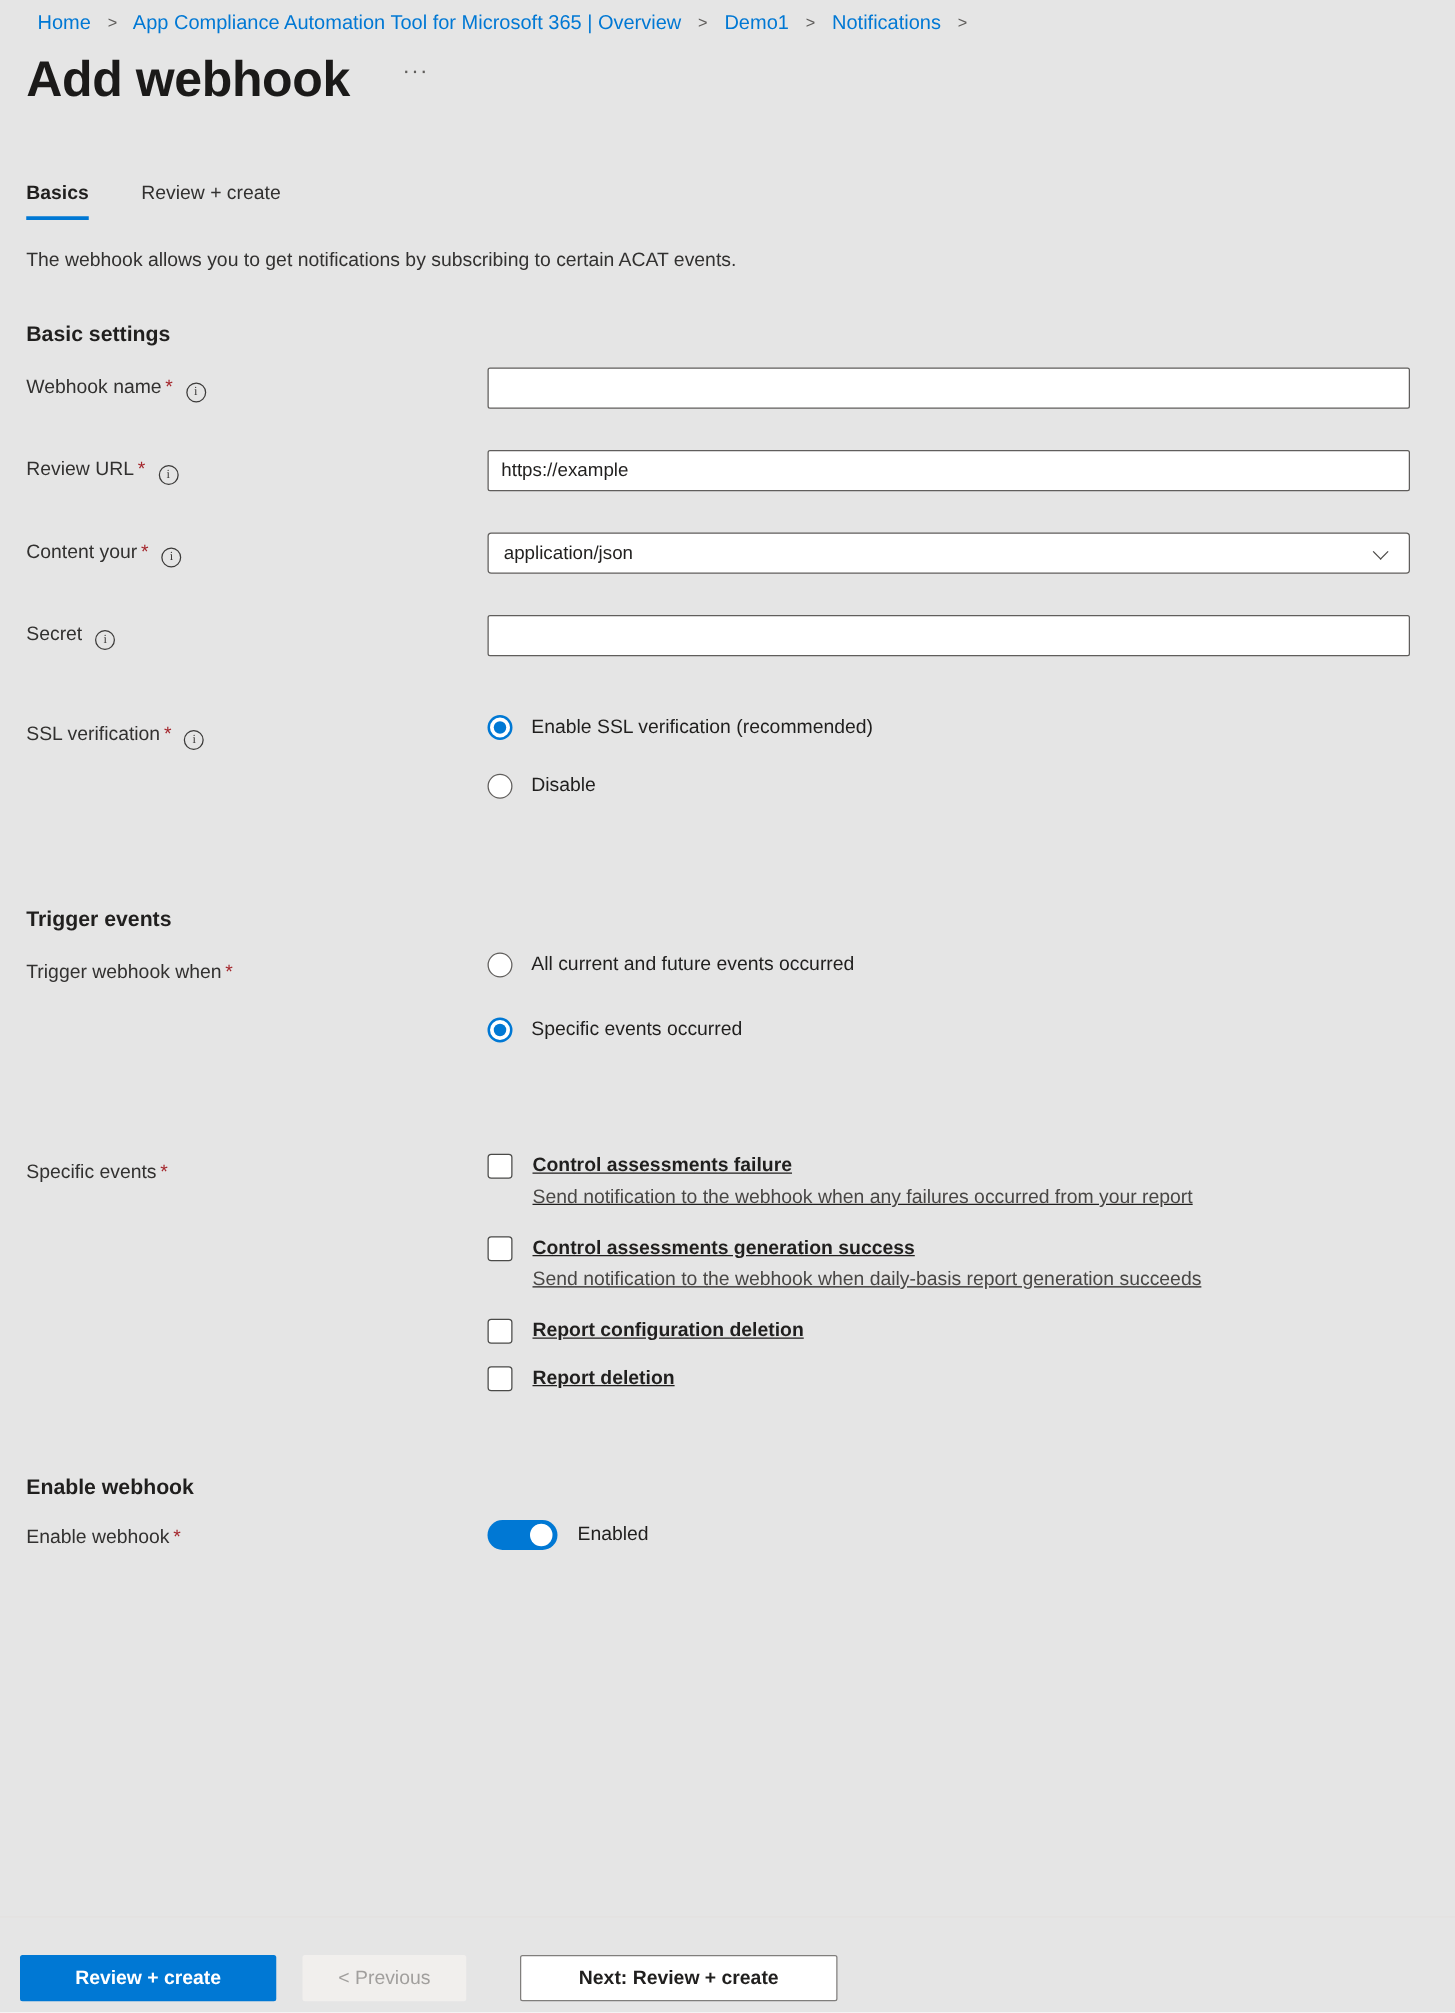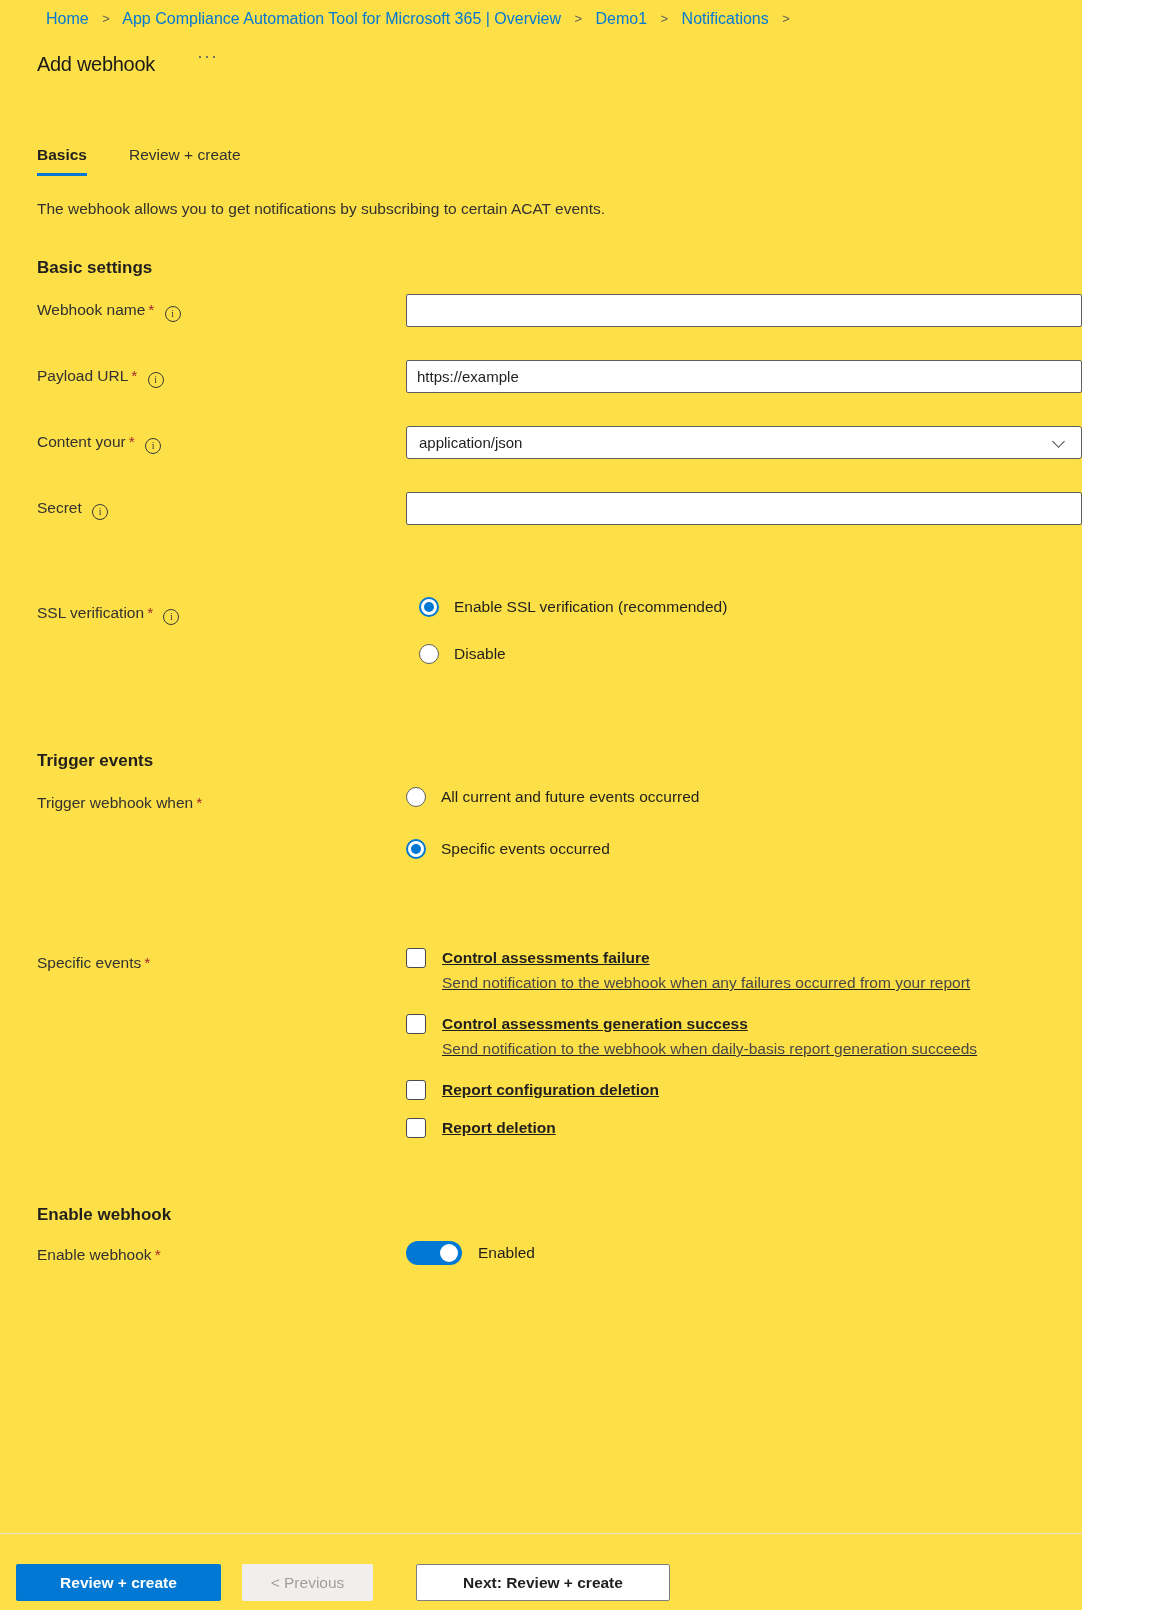--- a/index.html
+++ b/index.html
@@ -1,43 +1,43 @@
 <!DOCTYPE html>
 <html><head>
 <meta charset="utf-8">
 <style>
   * { box-sizing: border-box; }
   html,body { margin:0; padding:0; background:#ffffff; }
   body { font-family:"Liberation Sans", sans-serif; color:#201f1e; }
-  .page { position:relative; width:1082px; height:1610px; background:#fde047; overflow:hidden;padding-left:16px; }
+  .page { position:relative; width:1164px; height:1610px; background:#e5e5e5; overflow:hidden; }
 
   
   .breadcrumb { padding:10px 0 0 30px; font-size:16px; white-space:nowrap; }
   .breadcrumb a { color:#0078d4; text-decoration:none; cursor:pointer; }
   .breadcrumb .sep { color:#605e5c; font-size:13px; margin:0 9px; position:relative; top:-1px; }
 
   
   .title-row { display:flex; align-items:flex-start; padding-left:21px; margin-top:16px; }
-  h1.title { margin:0; font-size:20px; line-height:40px; font-weight:400; color:#1b1a19; letter-spacing:-0.3px; }
+  h1.title { margin:0; font-size:40px; line-height:40px; font-weight:700; color:#1b1a19; letter-spacing:-0.3px; }
   .more { margin-left:42px; margin-top:2px; color:#605e5c; font-size:18px; letter-spacing:1px; cursor:pointer; user-select:none; }
 
   
   .tabs { display:flex; gap:42px; padding-left:21px; margin-top:62px; }
   .tab { font-size:15.5px; color:#323130; padding-bottom:9px; border-bottom:3px solid transparent; cursor:pointer; }
   .tab.active { font-weight:700; color:#201f1e; border-bottom-color:#0078d4; }
 
   .intro { padding-left:21px; margin:24px 0 0; font-size:15.5px; color:#323130; }
 
   h2.section { padding-left:21px; margin:40px 0 0; font-size:17px; font-weight:700; color:#201f1e; }
   h2.section.trigger { margin-top:60px; }
   h2.section.enable { margin-top:50px; }
 
   .form { padding-left:21px; margin-top:16px; }
   .row { display:flex; align-items:flex-start; margin-bottom:33px; }
-  .row.ssl { margin-top:72px; margin-bottom:0;gap:13px; }
+  .row.ssl { margin-top:47px; margin-bottom:0; }
   .row.trigger-when { margin-top:16px; margin-bottom:0; }
   .row.specific { margin-top:56px; margin-bottom:0; }
   .row.enable-row { margin-top:14px; margin-bottom:0; }
   .label-col { width:369px; flex-shrink:0; padding-top:7px; font-size:15.5px; color:#323130; }
   .req { color:#a4262c; margin-left:3px; }
   .info-icon { display:inline-flex; align-items:center; justify-content:center; width:16px; height:16px; border:1px solid #3b3a39; border-radius:50%; font-size:10px; color:#3b3a39; margin-left:6px; position:relative; top:2px; cursor:pointer; font-family:"Liberation Serif", serif; }
   .info-icon::after { content:"i"; }
   .control-col { width:738px; }
 
   input.txt { width:100%; height:33px; border:1px solid #605e5c; border-radius:2px; padding:0 10px; font-size:15px; font-family:inherit; color:#201f1e; outline:none; background:#fff; }
@@ -110,21 +110,21 @@
         <span>Webhook name</span><span class="req">*</span>
         <span class="info-icon"></span>
       </div>
       <div class="control-col">
         <input class="txt" type="text" value="" style="">
       </div>
     </div>
 
     <div class="row">
       <div class="label-col">
-        <span>Payload URL</span><span class="req">*</span>
+        <span>Review URL</span><span class="req">*</span>
         <span class="info-icon"></span>
       </div>
       <div class="control-col">
         <input class="txt" type="text" value="https://example" style="">
       </div>
     </div>
 
     <div class="row">
       <div class="label-col">
         <span>Content your</span><span class="req">*</span>

